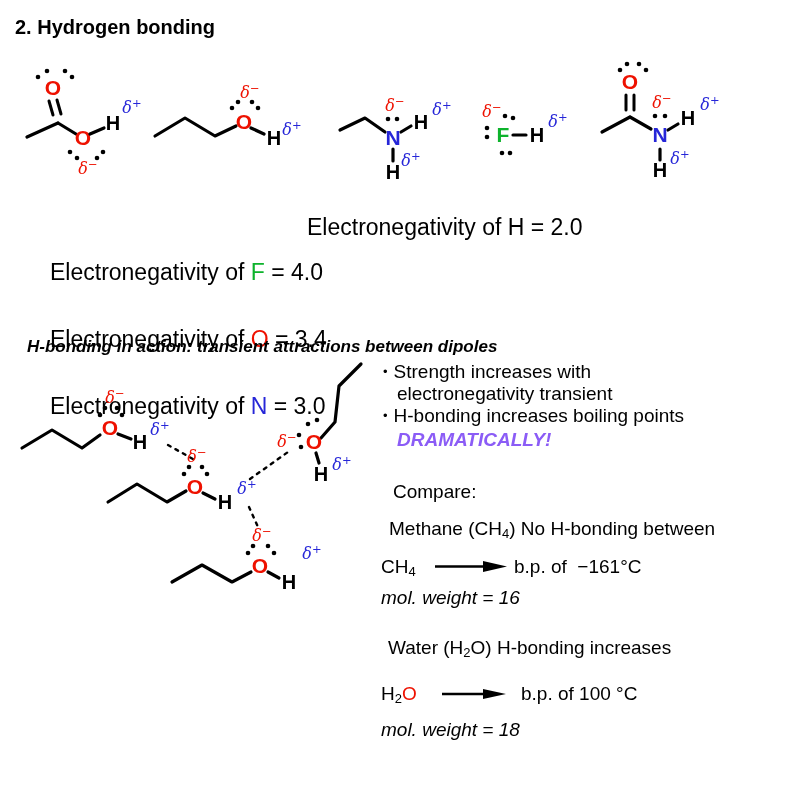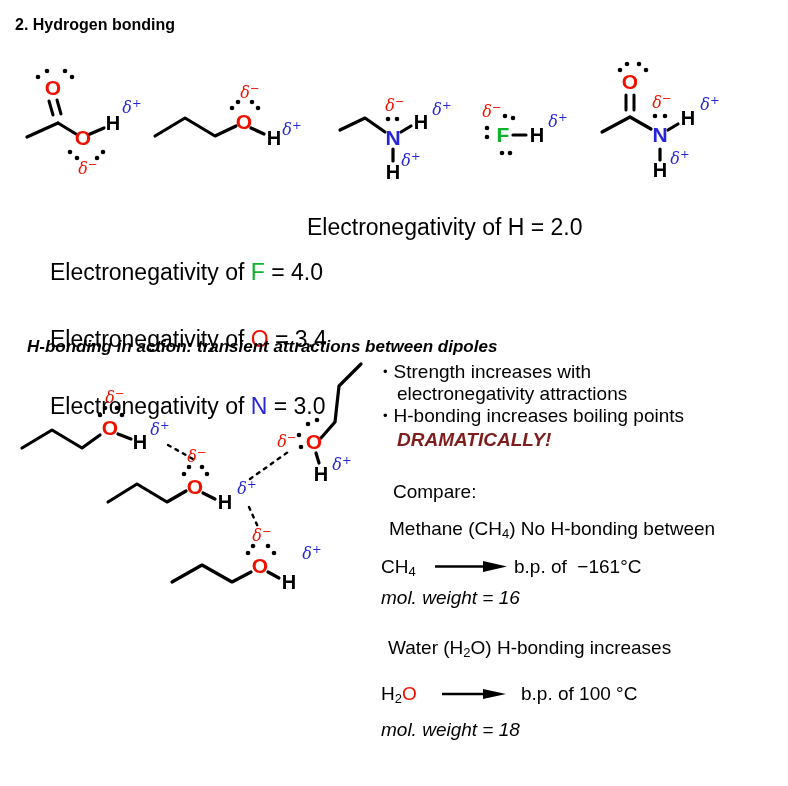--- a/index.html
+++ b/index.html
@@ -1,28 +1,28 @@
 <!DOCTYPE html>
 <html><head>
 <meta charset="utf-8">
 <style>
   html,body{margin:0;padding:0;background:#fff;}
   .page{position:relative;width:788px;height:786px;background:#fff;overflow:hidden;
         font-family:"Liberation Sans",sans-serif;color:#000;}
   .abs{position:absolute;white-space:pre;}
-  .title{font-size:16px;font-weight:bold;}
+  .title{font-size:20px;font-weight:bold;}
   .en{font-size:23px;line-height:22.4px;}
   .h2{font-size:17px;font-weight:bold;font-style:italic;margin-top:17px;}
   .t19{font-size:19px;text-align:right;}
   .bold{font-weight:normal;}
   .ital{font-style:italic;}
   .red{color:#ee1100;}
   .blue{color:#2626d8;}
   .green{color:#0db32c;}
-  .emph{color:#7f1d1d;font-weight:bold;font-style:italic;}
+  .emph{color:#8b5cf6;font-weight:bold;font-style:italic;}
   .bullet{font-size:13px;vertical-align:2px;padding-right:6px;}
   sub.s{font-size:13px;position:relative;top:3px;vertical-align:baseline;line-height:0;}
   
   .atom{font-family:"Liberation Sans",sans-serif;font-weight:bold;font-size:21px;text-anchor:middle;}
   .atomh{font-family:"Liberation Sans",sans-serif;font-weight:bold;font-size:20px;text-anchor:middle;fill:#000;}
   .ared{fill:#ee1100}.ablue{fill:#2626d8}.agreen{fill:#0db32c}
   .delta{font-family:"DejaVu Serif",serif;font-style:italic;font-size:16px;text-anchor:middle;}
   .dred{fill:#ee1100}.dblue{fill:#2626d8}
   .sup{font-size:11.5px;}
   .bond{stroke:#000;stroke-width:3.2;fill:none;stroke-linecap:round;stroke-linejoin:round;}
@@ -207,21 +207,21 @@
       </g>
       <text class="atom ared" x="255" y="213">O</text>
       <line class="bond" x1="263" y1="212" x2="274" y2="218"></line>
       <text class="atomh" x="284" y="229">H</text>
       <text class="delta dred" x="257" y="181"><tspan>δ</tspan><tspan class="sup" dy="-6">−</tspan></text>
       <text class="delta dblue" x="307" y="199"><tspan>δ</tspan><tspan class="sup" dy="-6">+</tspan></text>
     </g>
   </svg>
 
   <div class="abs t19" style="left:383px;top:361px"><span class="bullet">•</span><span>Strength increases with</span></div>
-  <div class="abs t19" style="left:397px;top:383px">electronegativity attractions</div>
+  <div class="abs t19" style="left:397px;top:383px">electronegativity transient</div>
   <div class="abs t19" style="left:383px;top:405px"><span class="bullet">•</span><span>H-bonding increases boiling points</span></div>
   <div class="abs t19 emph" style="left:397px;top:429px">DRAMATICALLY!</div>
 
   <div class="abs t19 bold" style="left:393px;top:481px">Compare:</div>
 
   <div class="abs t19" style="left:389px;top:518px"><span>Methane (CH</span><sub class="s">4</sub><span>) No H-bonding between</span></div>
   <div class="abs t19" style="left:381px;top:556px"><span>CH</span><sub class="s">4</sub></div>
   <svg class="abs" style="left:433px;top:559px" width="76" height="15" viewBox="0 0 76 15">
     <line class="arrowline" x1="2" y1="7.5" x2="52" y2="7.5"></line>
     <polygon class="arrowhead" points="50,2 74,7.5 50,13"></polygon>

